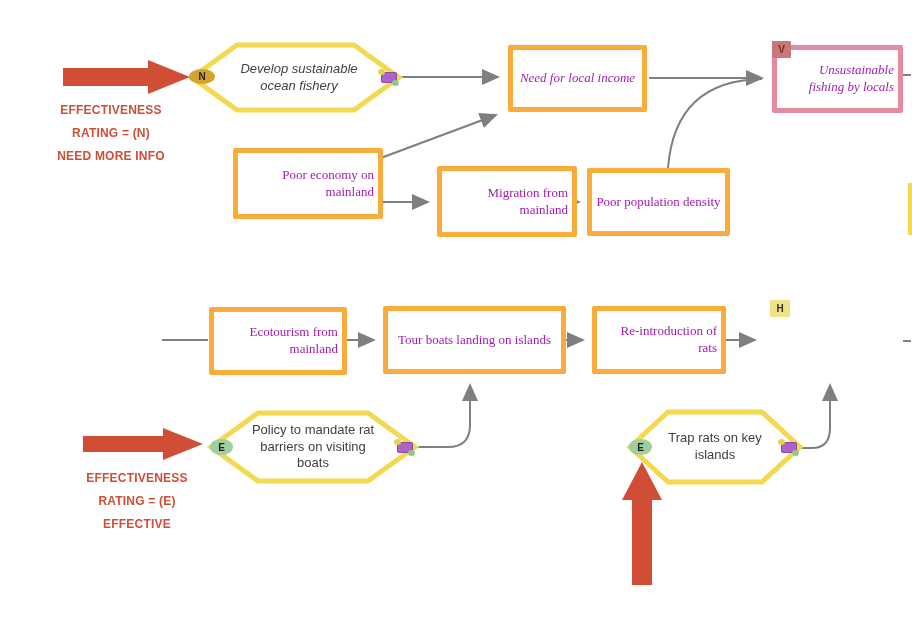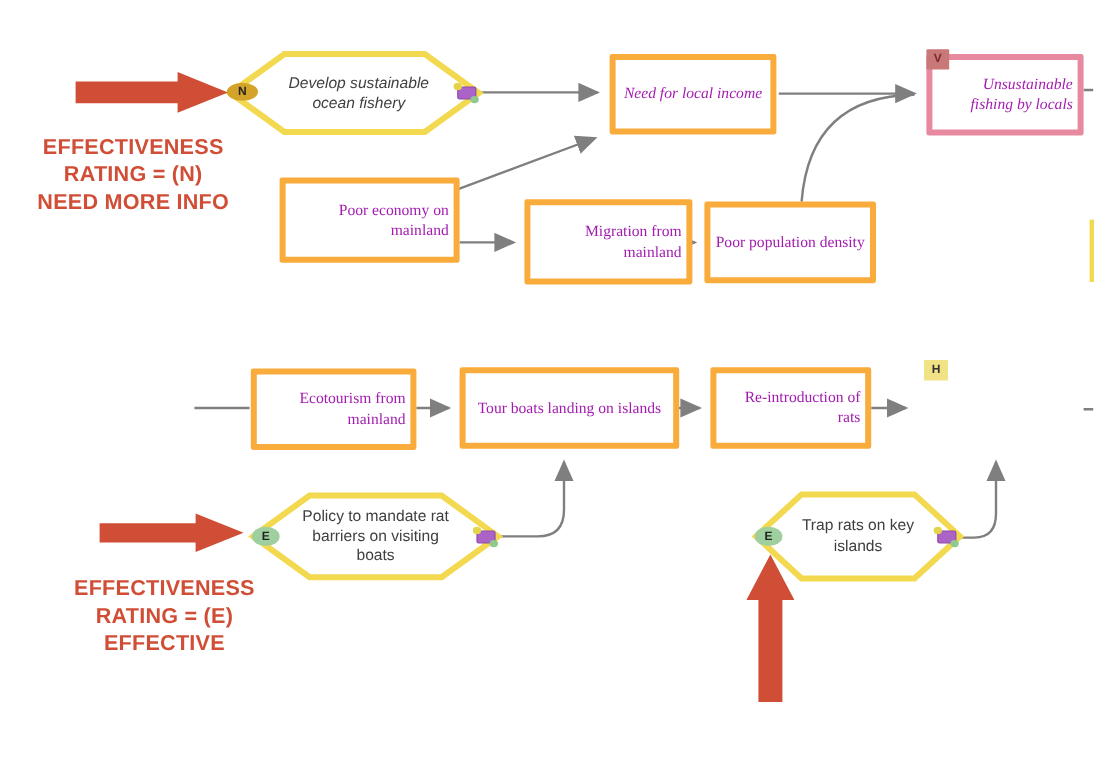--- a/index.html
+++ b/index.html
@@ -37,21 +37,21 @@
   .mini-icon::before{
     content:"";position:absolute;left:-4px;top:-4px;width:7px;height:6px;
     background:#E3D44A;border-radius:50%;
   }
   .mini-icon::after{
     content:"";position:absolute;right:-3px;bottom:-4px;width:7px;height:6px;
     background:#8FC98F;border-radius:50%;
   }
   .annotation{
     position:absolute;z-index:2;text-align:center;color:#D14E36;font-weight:bold;
-    font-size:18px;line-height:23px;letter-spacing:0.2px;margin-top:12px;
+    font-size:12px;line-height:23px;letter-spacing:0.2px;
   }
 </style>
 </head>
 <body>
 
 <div class="canvas">
 
   <svg class="layer" width="912" height="633" viewBox="0 0 912 633">
     <defs>
       <marker id="ah" markerWidth="11" markerHeight="9" refX="8" refY="4" orient="auto">

